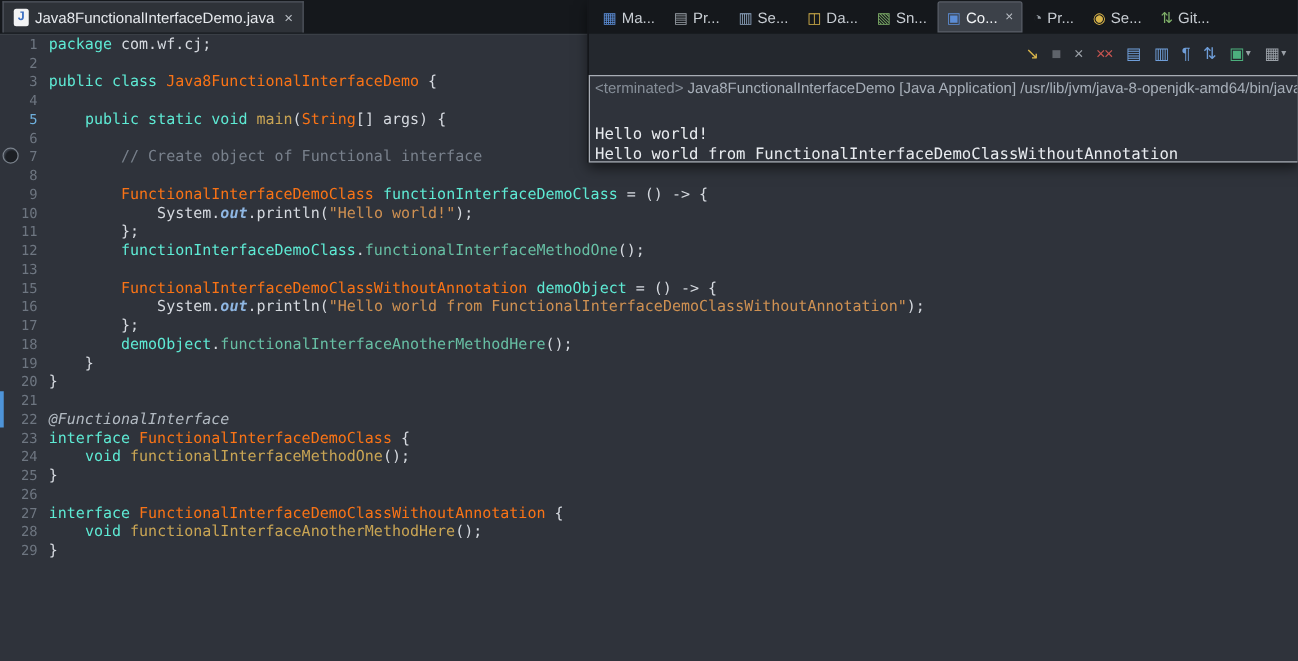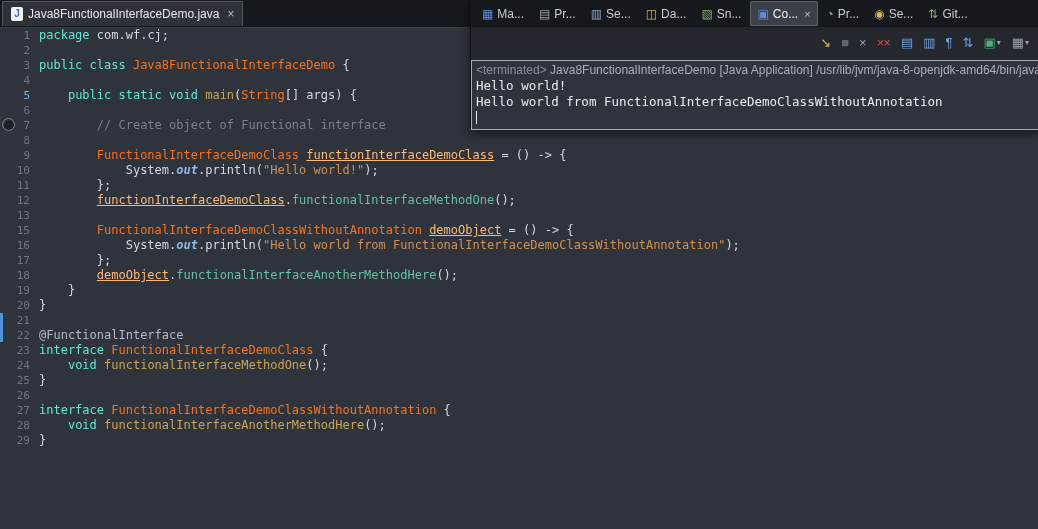--- a/index.html
+++ b/index.html
@@ -15,43 +15,43 @@
   .etab .x{color:#B9BEC5;font-size:12px;margin-left:3px;}
 
   
   .editor{position:absolute;left:0;top:28px;right:0;bottom:0;
           font-family:"DejaVu Sans Mono",monospace;font-size:12px;}
   .crow{display:flex;height:15px;line-height:15px;}
   .gut{flex:none;width:30px;text-align:right;padding-right:9px;color:#6E7681;font-size:11px;user-select:none;}
   .gut.gmark{color:#6FB0DD;}
   .codeln{white-space:pre;}
   .kw{color:#5eead4;}  .type{color:#f97316;}  .mth{color:#C9A554;}
-  .call{color:#67BFA4;} .var{color:#fdba74;text-decoration:underline;}  .str{color:#CF9152;}
-  .cmt{color:#79818C;}  .ann{color:#B2BAC2;}
+  .call{color:#67BFA4;} .var{color:#5eead4;}  .str{color:#CF9152;}
+  .cmt{color:#79818C;}  .ann{color:#B2BAC2;font-style:italic;}
   .fld{color:#8FB7E3;font-style:italic;font-weight:bold;} .pl{color:#D5D9DF;}
   .launch-marker{position:absolute;left:2px;top:90px;width:11px;height:11px;border-radius:50%;
                  background:#1C1F24;border:1px solid #7A828C;box-shadow:inset 1px 1px 1px #3A404A;}
   .selbar{position:absolute;left:0;top:285px;width:3px;height:29px;background:#4E94D8;}
 
   
   .cpanel{position:absolute;left:470px;top:0;width:568px;height:130px;background:#24282E;
           border-left:1px solid #0F1114;box-shadow:0 4px 10px rgba(0,0,0,.55);}
   .ctabs{height:27px;display:flex;align-items:center;gap:3px;padding-left:5px;background:#15181C;overflow:hidden;}
   .ctab{display:flex;align-items:center;gap:4px;height:23px;padding:0 6px;font-size:12px;color:#C8CDD3;white-space:nowrap;}
   .ctab.active{background:#3C4149;border:1px solid #5A5F68;border-radius:2px 2px 0 0;color:#F0F2F4;}
   .ticon{font-size:12px;}
   .tclose{color:#B9BEC5;font-size:11px;margin-left:2px;}
   .ctoolbar{height:30px;display:flex;justify-content:flex-end;align-items:center;gap:11px;padding-right:10px;}
   .tbtn{font-size:13px;line-height:13px;letter-spacing:-1px;display:flex;align-items:center;}
   .caret{color:#9AA0A7;font-size:8px;margin-left:2px;letter-spacing:0;}
   .ccontent{position:absolute;left:0;right:0;top:60px;bottom:0;background:#2F333B;border:1px solid #A8ADB5;overflow:hidden;}
   .cstatus{font-size:12px;padding:2px 4px 1px 4px;white-space:nowrap;overflow:hidden;}
   .cstatus .pfx{color:#878F99;}
   .cstatus .rst{color:#A8B0BA;}
-  .cout{font-family:"DejaVu Sans Mono",monospace;font-size:12.5px;}
+  .cout{font-family:"DejaVu Sans Mono",monospace;font-size:12.5px;margin-top:21px;}
   .oline{color:#E9ECF0;line-height:16px;padding-left:4px;white-space:pre;}
   .ccursor{width:1px;height:13px;background:#E9ECF0;margin:1px 0 0 4px;}
 </style>
 </head>
 <body>
 
 <div>
 
   <div class="tabstrip">
     <div class="etab">

